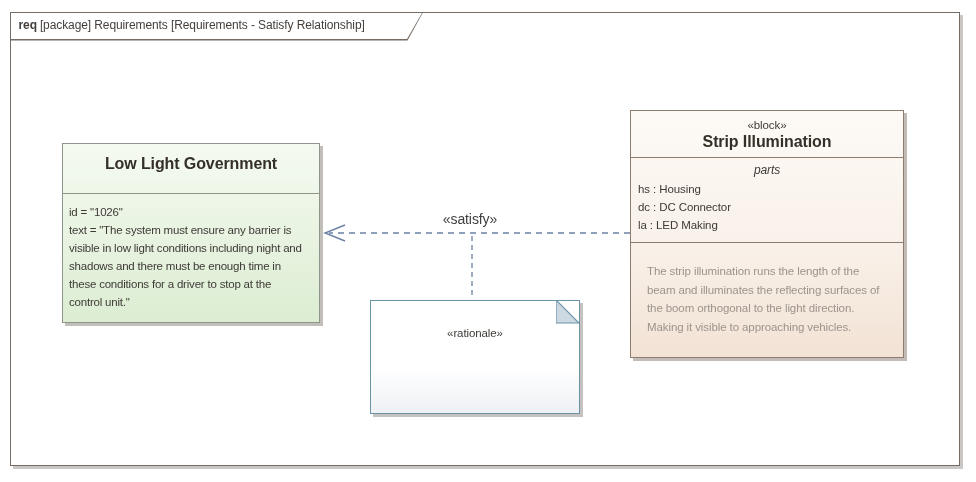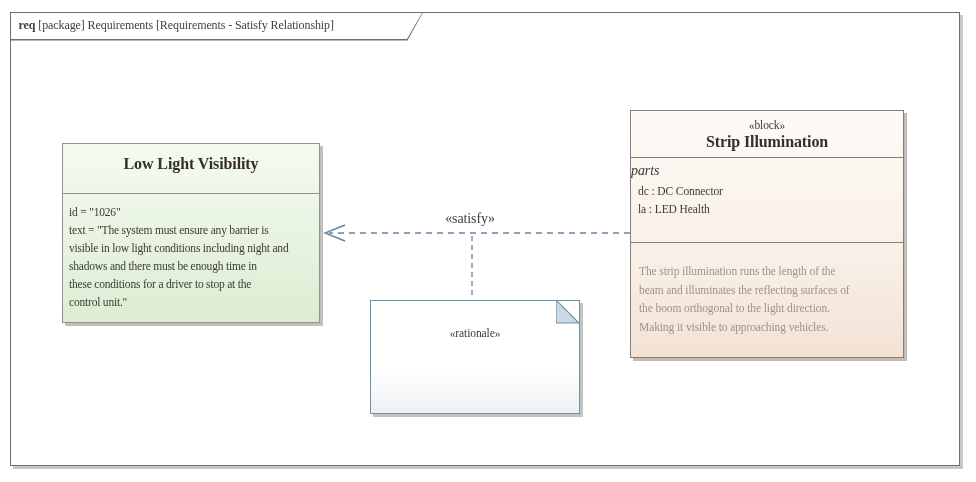--- a/index.html
+++ b/index.html
@@ -1,18 +1,18 @@
 <!DOCTYPE html>
 <html style="--frame-border: #756c66; --requirement-border: #8f948c; --requirement-fill-top: #f5faf1; --requirement-fill-bottom: #dcedd2; --block-border: #8d7c70; --block-fill-top: #fdfaf6; --block-fill-bottom: #f2e2d4; --description-text: #9c948c; --note-border: #6b93a8; --note-fold-fill: #cdd9e2; --connector-color: #6b82a4;"><head>
 <meta charset="utf-8">
 <style>
   html,body{margin:0;padding:0;background:#ffffff;}
   .canvas{
     position:relative;width:976px;height:476px;background:#ffffff;overflow:hidden;
-    font-family:Liberation Serif, serif;color:#3e3a36;letter-spacing:-0.1px;
+    font-family:Liberation Sans, sans-serif;color:#3e3a36;letter-spacing:-0.1px;
   }
   
   .frame{
     position:absolute;left:10px;top:12px;width:950px;height:454px;
     border:1.5px solid var(--frame-border,#756c66);
     box-shadow:3px 3px 0 #cbc7c5;background:#ffffff;box-sizing:border-box;
   }
   .frame-tab{position:absolute;left:-1.5px;top:-1.5px;width:414px;height:29px;
     background:var(--frame-border,#756c66);
     clip-path:polygon(0 0,100% 0,calc(100% - 16px) 100%,0 100%);}
@@ -37,23 +37,23 @@
   
   .block-box{
     position:absolute;left:630px;top:110px;width:274px;height:248px;box-sizing:border-box;
     border:1.5px solid var(--block-border,#8d7c70);
     background:linear-gradient(180deg,var(--block-fill-top,#fdfaf6) 0%,#f9f1e9 55%,var(--block-fill-bottom,#f2e2d4) 100%);
     box-shadow:3px 3px 0 #c3bbb5;font-size:11.5px;
   }
   .block-header{height:47px;border-bottom:1.5px solid var(--block-border,#8d7c70);
     box-sizing:border-box;text-align:center;padding-top:8px;}
   .block-parts{height:85px;border-bottom:1.5px solid var(--block-border,#8d7c70);box-sizing:border-box;}
-  .parts-label{text-align:left;font-style:italic;padding-top:5px;font-size:14px;}
+  .parts-label{text-align:center;font-style:italic;padding-top:5px;font-size:12px;}
   .parts-list{padding:3px 0 0 7px;line-height:18px;}
-  .block-desc{padding:19px 10px 0 8px;color:var(--description-text,#9c948c);line-height:18.5px;}
+  .block-desc{padding:19px 10px 0 16px;color:var(--description-text,#9c948c);line-height:18.5px;}
   
   .note-box{
     position:absolute;left:370px;top:300px;width:210px;height:114px;box-sizing:border-box;
     border:1.3px solid var(--note-border,#6b93a8);
     background:linear-gradient(180deg,#ffffff 60%,#eef1f4 100%);
     box-shadow:3px 3px 0 #c6c2c0;font-size:11.5px;
   }
   .note-stereotype{text-align:center;padding-top:4px;font-size:11.5px;margin-top:22px;}
   .note-text{padding:2px 8px 0 8px;line-height:17.5px;}
   .note-fold{position:absolute;top:-1px;right:-1px;width:24px;height:24px;display:block;}
@@ -78,42 +78,43 @@
 
   <svg class="conn-svg" viewBox="0 0 976 482">
     <path d="M 630 233 L 329 233" fill="none" stroke="var(--connector-color,#6b82a4)" stroke-width="1.4" stroke-dasharray="6 5"></path>
     <polyline points="345,225 325,233 345,241" fill="none" stroke="var(--connector-color,#6b82a4)" stroke-width="1.4"></polyline>
     <path d="M 472 236 L 472 299" fill="none" stroke="var(--connector-color,#6b82a4)" stroke-width="1.3" stroke-dasharray="5 4"></path>
   </svg>
   <div class="conn-label">«satisfy»</div>
 
   <div class="req-box">
     <div class="req-header">
-      <div class="el-name">Low Light Visibility</div>
+      <div class="el-name">Low Light Government</div>
     </div>
     <div class="req-body">
       <div>id = "1026"</div>
       <div class="pre">text = "The system must ensure any barrier is
 visible in low light conditions including night and
 shadows and there must be enough time in
 these conditions for a driver to stop at the
 control unit."</div>
     </div>
   </div>
 
   <div class="block-box">
     <div class="block-header">
       <div class="el-stereotype">«block»</div>
       <div class="el-name">Strip Illumination</div>
     </div>
     <div class="block-parts">
       <div class="parts-label">parts</div>
       <div class="parts-list">
+        <div>hs : Housing</div>
         <div>dc : DC Connector</div>
-        <div>la : LED Health</div>
+        <div>la : LED Making</div>
       </div>
     </div>
     <div class="block-desc pre">The strip illumination runs the length of the
 beam and illuminates the reflecting surfaces of
 the boom orthogonal to the light direction.
 Making it visible to approaching vehicles.</div>
   </div>
 
   <div class="note-box">
     <svg class="note-fold" viewBox="0 0 24 24">

